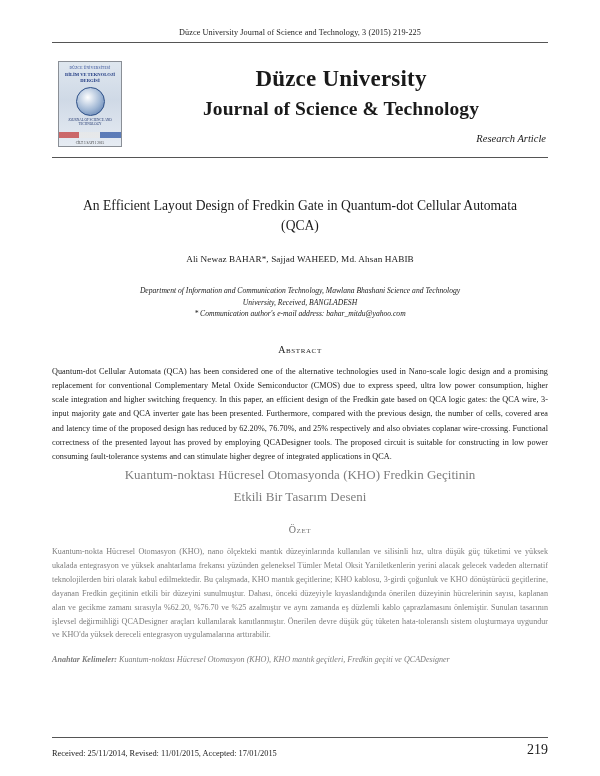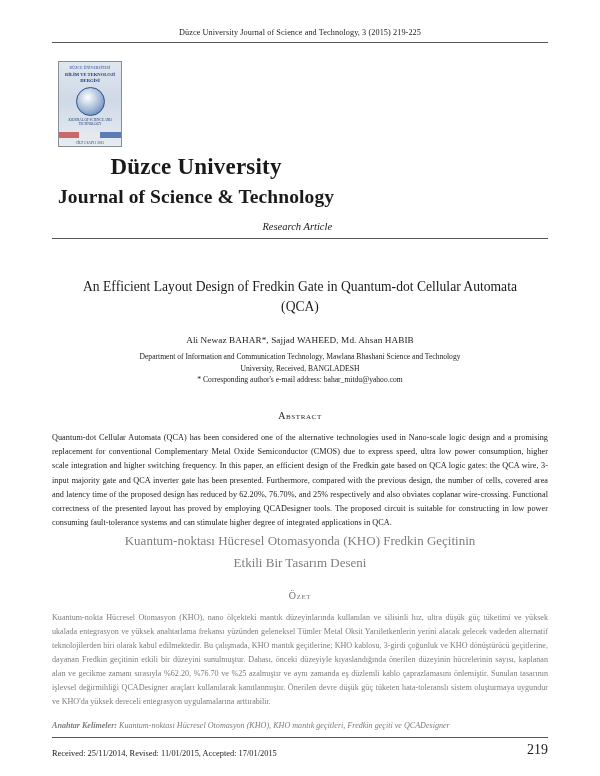--- a/index.html
+++ b/index.html
@@ -32,21 +32,20 @@
     border-bottom: 1px solid #555;
     margin-bottom: 16px;
   }
 
   
   .masthead {
     display: flex;
     align-items: flex-start;
     margin-top: 14px;
     min-height: 92px;
-    flex-direction: column;
   }
   .logo {
     width: 70px;
     flex: 0 0 70px;
     margin-left: 6px;
     margin-top: 2px;
   }
   .logo-box {
     width: 62px;
     height: 84px;
@@ -141,22 +140,23 @@
   }
   .authors {
     text-align: center;
     font-size: 9.2px;
     margin-top: 17px;
     letter-spacing: 0.1px;
   }
   .affil {
     text-align: center;
     font-size: 7.6px;
+    font-style: italic;
     line-height: 1.55;
-    margin-top: 6px;
+    margin-top: 21px;
     padding: 0 22px;
   }
 
   
   .sec-head {
     text-align: center;
     font-size: 10px;
     font-variant: small-caps;
     letter-spacing: 0.6px;
     margin-top: 24px;
@@ -259,21 +259,21 @@
       <div class="article-type">Research Article</div>
     </div>
   </div>
   <div class="mast-rule"></div>
 
   <div class="title">An Efficient Layout Design of Fredkin Gate in Quantum-dot Cellular Automata (QCA)</div>
   <div class="authors">Ali Newaz BAHAR*, Sajjad WAHEED, Md. Ahsan HABIB</div>
   <div class="affil">
     <div>Department of Information and Communication Technology, Mawlana Bhashani Science and Technology</div>
     <div>University, Received, BANGLADESH</div>
-    <div>* Corresponding author's e-mail address: bahar_mitdu@yahoo.com</div>
+    <div>* Communication author's e-mail address: bahar_mitdu@yahoo.com</div>
   </div>
 
   <div class="sec-head">Abstract</div>
   <p class="abstract">Quantum-dot Cellular Automata (QCA) has been considered one of the alternative technologies used in Nano-scale logic design and a promising replacement for conventional Complementary Metal Oxide Semiconductor (CMOS) due to express speed, ultra low power consumption, higher scale integration and higher switching frequency. In this paper, an efficient design of the Fredkin gate based on QCA logic gates: the QCA wire, 3-input majority gate and QCA inverter gate has been presented. Furthermore, compared with the previous design, the number of cells, covered area and latency time of the proposed design has reduced by 62.20%, 76.70%, and 25% respectively and also obviates coplanar wire-crossing. Functional correctness of the presented layout has proved by employing QCADesigner tools. The proposed circuit is suitable for constructing in low power consuming fault-tolerance systems and can stimulate higher degree of integrated applications in QCA.</p>
 
   <div class="tr-title">
     <div>Kuantum-noktası Hücresel Otomasyonda (KHO) Fredkin Geçitinin</div>
     <div>Etkili Bir Tasarım Deseni</div>
   </div>
   <div class="sec-head-tr">Özet</div>

